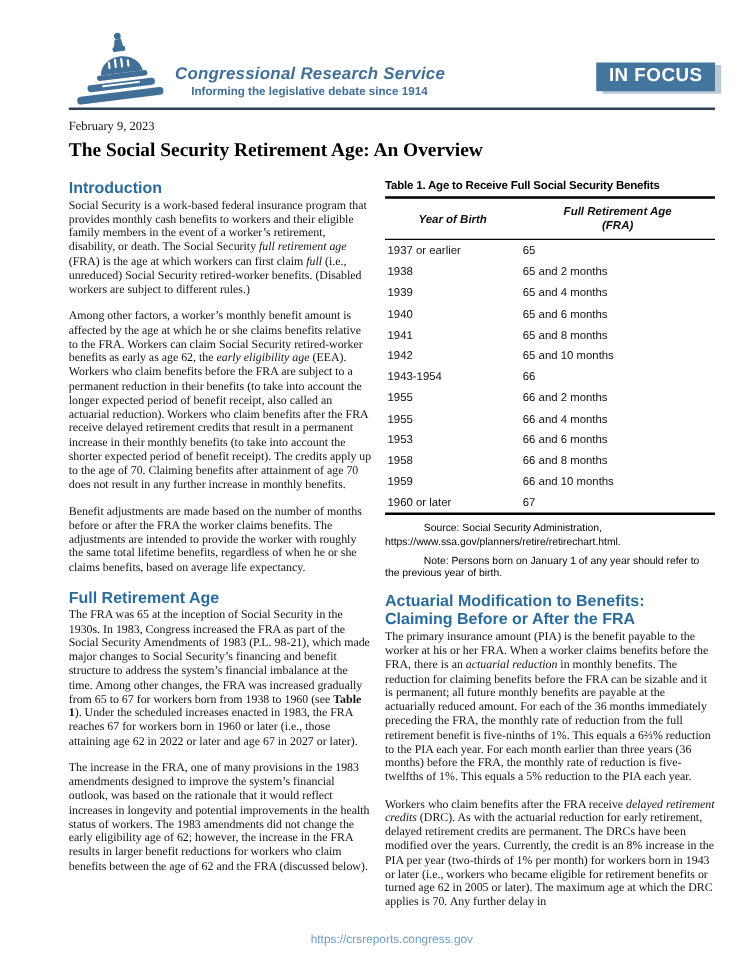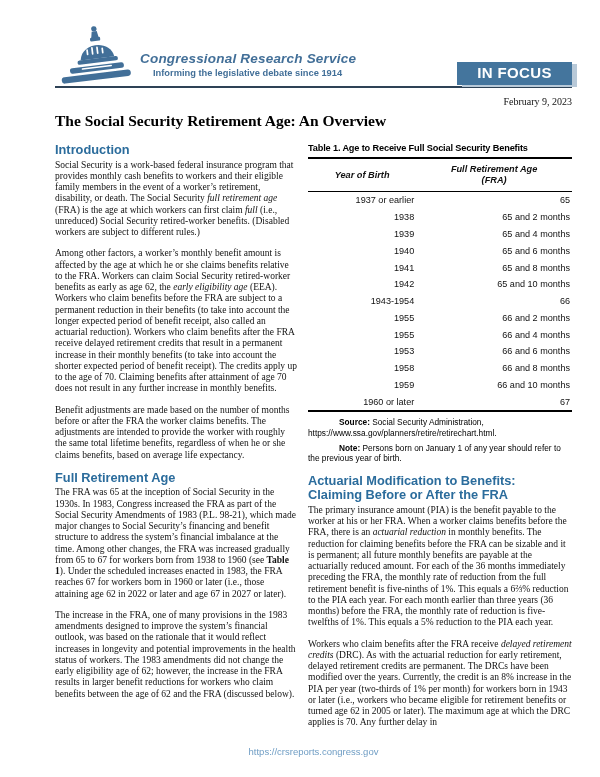--- a/index.html
+++ b/index.html
@@ -5,41 +5,41 @@
   * { margin:0; padding:0; box-sizing:border-box; }
   html,body { background:#e8e8e8; }
   .page {
     width:600px; height:777px; background:#ffffff; position:relative;
     overflow:hidden; margin:0 auto;
     font-family:"Liberation Serif", serif; color:#111;
   }
   .inner { padding:0 28px 0 55px; }
 
   
-  .header { display:flex; justify-content:space-between; align-items:flex-end; padding-top:24px; }
+  .header { display:flex; justify-content:space-between; align-items:flex-start; padding-top:24px; }
   .logo-wrap { display:flex; align-items:flex-end; gap:7px; }
   .logo-icon svg { display:block; }
   .brand-text { padding-bottom:7px; }
   .brand-name {
     font-family:"Liberation Sans", sans-serif; font-weight:bold; font-style:italic;
     font-size:13.5px; color:#426f98; letter-spacing:0.2px; white-space:nowrap;
   }
   .brand-tagline {
     font-family:"Liberation Sans", sans-serif; font-weight:600;
     font-size:9.3px; color:#426f98; margin-top:2px; white-space:nowrap;padding-left:13px;
   }
   .badge {
     margin-top:26px; background:#44759d; color:#ffffff;
     font-family:"Liberation Sans", sans-serif; font-weight:bold;
-    font-size:15px; letter-spacing:0.4px; padding:2px 20px 4px;
+    font-size:15px; letter-spacing:0.4px; padding:2px 10px 4px;
     box-shadow:5px 2px 0 #b8c9d8; white-space:nowrap;
   }
   .header-rule { border-bottom:2.5px solid #2e4256; margin-top:1px; }
 
-  .date-row { text-align:right; font-size:10px; margin-top:8px; }
+  .date-row { text-align:left; font-size:10px; margin-top:8px; }
   .doc-title { font-size:15.5px; font-weight:bold; margin-top:5px; color:#000; }
 
   
   .columns { display:flex; gap:10px; margin-top:13px; }
   .col-left  { width:243px; flex:none; }
   .col-right { width:264px; flex:none; }
 
   .section-h {
     font-family:"Liberation Sans", sans-serif; font-weight:bold;
     color:#2b6c9c; font-size:12.8px; line-height:14.5px; margin:9px 0 2px;
@@ -51,24 +51,24 @@
 
   
   .tbl-title {
     font-family:"Liberation Sans", sans-serif; font-weight:bold;
     font-size:9.2px; letter-spacing:-0.15px; white-space:nowrap; margin-bottom:4px; color:#000;
   }
   table.fra { width:100%; border-collapse:collapse; font-family:"Liberation Sans", sans-serif; }
   table.fra thead tr { border-top:2px solid #000; border-bottom:1.8px solid #000;font-style:italic; }
   table.fra tbody tr:last-child { border-bottom:2px solid #000; }
   table.fra th { font-size:9.2px; font-weight:bold; text-align:center; padding:5px 2px; line-height:11px; }
-  table.fra td { font-size:9.1px; text-align:right; padding:3.4px 2px; color:#111; }
+  table.fra td { font-size:9.1px; text-align:left; padding:3.4px 2px; color:#111; }
   table.fra .c1 { width:41%; }
   .tbl-note { font-family:"Liberation Sans", sans-serif; font-size:8.3px; line-height:10.4px; margin-top:5px; color:#000; }
-  .tbl-note .bd { font-weight:bold;padding-left:31px; }
+  .tbl-note .bd { font-weight:normal;padding-left:31px; }
   .after-table { margin-top:10px; }
 
   
   .footer {
     position:absolute; left:55px; right:28px; bottom:20px; text-align:center;
     font-family:"Liberation Sans", sans-serif; font-size:9.5px; color:#6f9dc4;
   }
   .footer a { color:#6f9dc4; text-decoration:none; }
 </style>
 </head>

